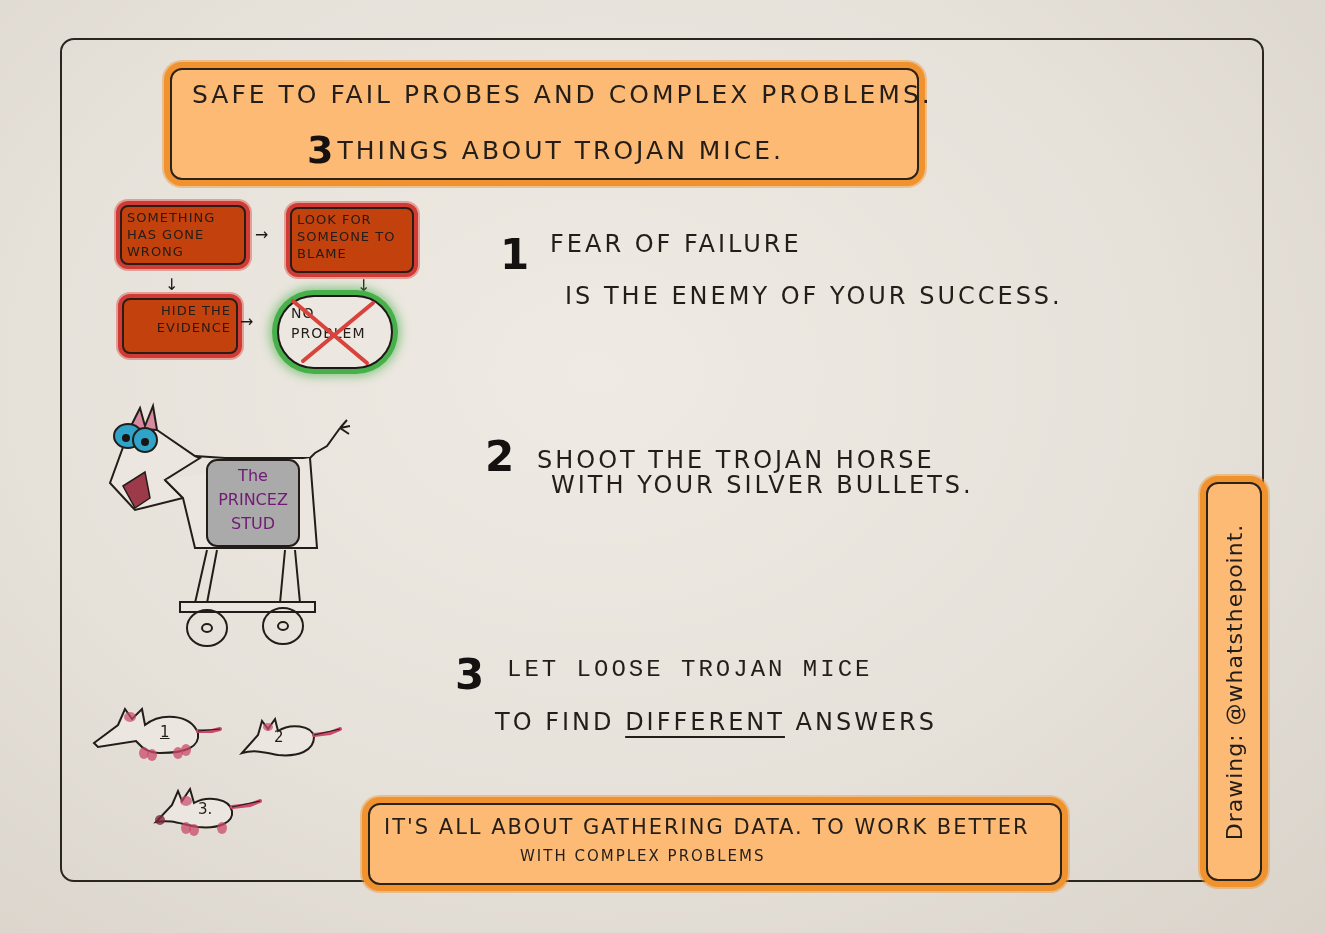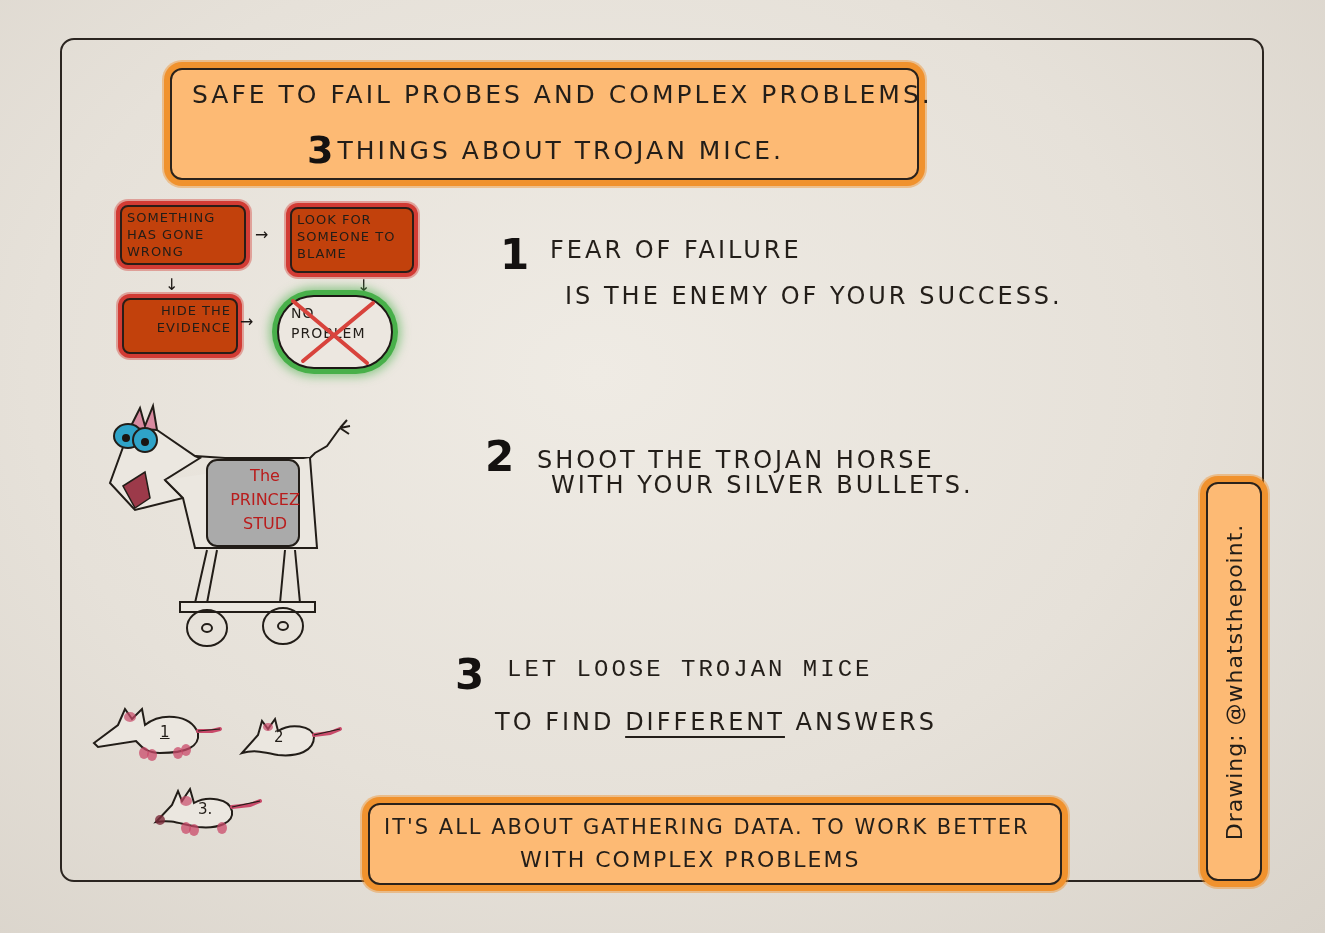--- a/index.html
+++ b/index.html
@@ -40,21 +40,21 @@
   }
   .cloud .txt { position:absolute; left:12px; top:6px; }
   .cross { position:absolute; left:10px; top:0; width:92px; height:70px; }
 
   .point { position:absolute; white-space:nowrap; font-size:24px; letter-spacing:3px; text-transform:uppercase; }
   .point .num { position:absolute; font-weight:900; font-size:42px; color:#141110; letter-spacing:0; }
   .underline { text-decoration:underline; text-decoration-thickness:2px; text-underline-offset:6px; }
 
   .bottom-box { left:368px; top:803px; width:690px; height:78px;text-decoration:underline; }
   .bottom-box .l1 { position:absolute; left:14px; top:10px; font-size:21px; letter-spacing:2px; white-space:nowrap; }
-  .bottom-box .l2 { position:absolute; left:150px; top:42px; font-size:22px; letter-spacing:2px; white-space:nowrap; }
+  .bottom-box .l2 { position:absolute; left:150px; top:42px; font-size:15px; letter-spacing:2px; white-space:nowrap; }
 
   .credit-box { left:1206px; top:482px; width:52px; height:395px; }
   .credit-text {
     position:absolute; left:50%; top:50%; transform:translate(-50%,-50%) rotate(-90deg);
     white-space:nowrap; font-size:22px; letter-spacing:1px;
   }
 </style>
 </head>
 <body>
 
@@ -79,21 +79,21 @@
     <span class="txt">No problem</span>
     <svg class="cross" viewBox="0 0 92 70">
       <line x1="4" y1="4" x2="78" y2="66" stroke="#d8433c" stroke-width="4" stroke-linecap="round"></line>
       <line x1="84" y1="6" x2="14" y2="64" stroke="#d8433c" stroke-width="4" stroke-linecap="round"></line>
     </svg>
   </div>
 </div>
 
 <div class="point hand" style="left:500px;top:230px;">
   <span class="num" style="left:0;top:0;">1</span>
-  <span class="abs" style="left:50px;top:6px;">Fear of failure</span>
+  <span class="abs" style="left:50px;top:0;">Fear of failure</span>
   <span class="abs" style="left:65px;top:52px;">is the enemy of your success.</span>
 </div>
 
 <svg class="abs" style="left:95px;top:398px;" width="280" height="255" viewBox="0 0 280 255">
 
   <path d="M35 30 L45 10 L50 28 L58 8 L62 32" fill="#d88aa0" stroke="#221d18" stroke-width="2"></path>
 
   <path d="M62 32 L100 58 L105 60 L70 82 L88 100 L40 112 L15 85 L35 30 Z" fill="#ebe7e0" stroke="#221d18" stroke-width="2"></path>
 
   <path d="M28 88 L50 74 L55 100 L40 110 Z" fill="#9c3a4a" stroke="#221d18" stroke-width="1.5"></path>
@@ -111,21 +111,21 @@
 
   <path d="M112 152 L100 205 M122 152 L112 205 M190 152 L185 205 M200 152 L205 205" stroke="#221d18" stroke-width="2"></path>
 
   <rect x="85" y="204" width="135" height="10" fill="#ebe7e0" stroke="#221d18" stroke-width="2"></rect>
 
   <ellipse cx="112" cy="230" rx="20" ry="18" fill="none" stroke="#221d18" stroke-width="2"></ellipse>
   <ellipse cx="112" cy="230" rx="5" ry="4" fill="none" stroke="#221d18" stroke-width="2"></ellipse>
   <ellipse cx="188" cy="228" rx="20" ry="18" fill="none" stroke="#221d18" stroke-width="2"></ellipse>
   <ellipse cx="188" cy="228" rx="5" ry="4" fill="none" stroke="#221d18" stroke-width="2"></ellipse>
 </svg>
-<div class="abs" style="left:222px;top:464px;width:86px;text-align:center;font-size:16px;line-height:24px;color:#b91c1c;">
+<div class="abs" style="left:210px;top:464px;width:86px;text-align:center;font-size:16px;line-height:24px;color:#701a75;">
   <div>The</div>
   <div style="text-transform:uppercase;">Princez</div>
   <div style="text-transform:uppercase;">Stud</div>
 </div>
 
 <div class="point hand" style="left:485px;top:432px;">
   <span class="num" style="left:0;top:0;">2</span>
   <span class="abs" style="left:52px;top:14px;">Shoot the Trojan horse</span>
   <span class="abs" style="left:66px;top:39px;">with your silver bullets.</span>
 </div>

